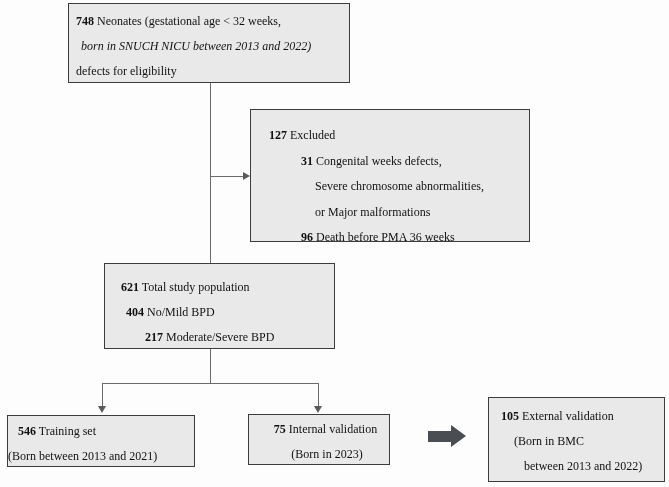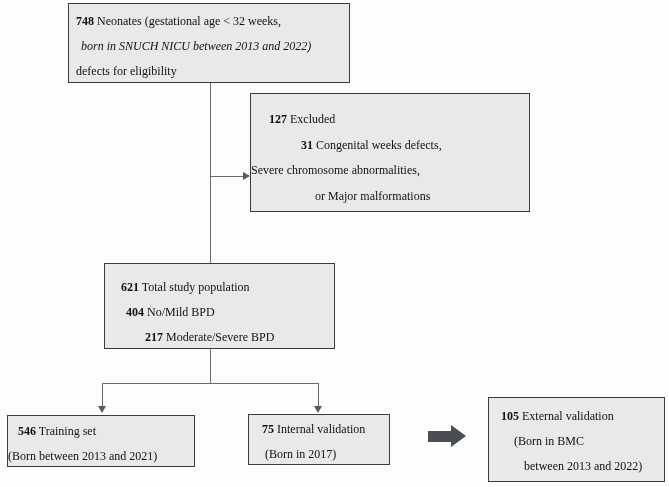--- a/index.html
+++ b/index.html
@@ -25,58 +25,59 @@
   .conn { position: absolute; background: #6b6b6b; }
   .arrowhead { position: absolute; width: 0; height: 0; }
   .ah-right { border-top: 4px solid transparent; border-bottom: 4px solid transparent; border-left: 7px solid #5a5a5a; }
   .ah-down  { border-left: 4px solid transparent; border-right: 4px solid transparent; border-top: 7px solid #5a5a5a; }
   .block-arrow-body { position: absolute; left: 428px; top: 431px; width: 23px; height: 11px; background: #4a4d52; }
   .block-arrow-head { position: absolute; left: 451px; top: 425px; width: 0; height: 0;
     border-top: 11.5px solid transparent; border-bottom: 11.5px solid transparent; border-left: 15px solid #4a4d52; }
 
   
   #box-eligibility { left: 68px;  top: 3px;   width: 282px; height: 80px;  padding-top: 5px; }
-  #box-excluded    { left: 250px; top: 93px; width: 280px; height: 119px; padding-top: 13px; line-height: 25.5px; }
+  #box-excluded    { left: 250px; top: 109px; width: 280px; height: 133px; padding-top: 13px; line-height: 25.5px; }
   #box-population  { left: 104px; top: 263px; width: 231px; height: 86px;  padding-top: 11px; }
   #box-training    { left: 7px;   top: 415px; width: 188px; height: 52px;  padding-top: 3px; }
-  #box-internal    { left: 248px; top: 414px; width: 142px; height: 51px;  padding-top: 2px; }
+  #box-internal    { left: 248px; top: 414px; width: 142px; height: 51px;  padding-top: 2px; text-align: center; }
   #box-external    { left: 488px; top: 397px; width: 177px; height: 85px;  padding-top: 6px; }
 </style>
 </head>
 <body>
 
 <div class="canvas">
 
   <div class="box" id="box-eligibility">
     <div class="line" style="padding-left:7px;"><b>748</b><span> Neonates (gestational age &lt; 32 weeks,</span></div>
     <div class="line" style="padding-left:12px;font-style:italic;"><b></b><span>born in SNUCH NICU between 2013 and 2022)</span></div>
     <div class="line" style="padding-left:7px;"><b></b><span>defects for eligibility</span></div>
   </div>
 
   <div class="box" id="box-excluded">
     <div class="line" style="padding-left:18px;"><b>127</b><span> Excluded</span></div>
     <div class="line" style="padding-left:50px;"><b>31</b><span> Congenital weeks defects,</span></div>
-    <div class="line" style=""><b></b><span>Severe chromosome abnormalities,</span></div>
+    <div class="line" style="padding-left:64px;"><b></b><span>Severe chromosome abnormalities,</span></div>
     <div class="line" style="padding-left:64px;"><b></b><span>or Major malformations</span></div>
+    <div class="line" style="padding-left:50px;"><b>96</b><span> Death before PMA 36 weeks</span></div>
   </div>
 
   <div class="box" id="box-population">
     <div class="line" style="padding-left:16px;"><b>621</b><span> Total study population</span></div>
     <div class="line" style="padding-left:21px;"><b>404</b><span> No/Mild BPD</span></div>
     <div class="line" style="padding-left:40px;"><b>217</b><span> Moderate/Severe BPD</span></div>
   </div>
 
   <div class="box" id="box-training">
     <div class="line" style="padding-left:10px;"><b>546</b><span> Training set</span></div>
     <div class="line" style="padding-left:0;"><b></b><span>(Born between 2013 and 2021)</span></div>
   </div>
 
   <div class="box" id="box-internal">
     <div class="line" style="padding-left:13px;"><b>75</b><span> Internal validation</span></div>
-    <div class="line" style="padding-left:16px;"><b></b><span>(Born in 2017)</span></div>
+    <div class="line" style="padding-left:16px;"><b></b><span>(Born in 2023)</span></div>
   </div>
 
   <div class="box" id="box-external">
     <div class="line" style="padding-left:12px;"><b>105</b><span> External validation</span></div>
     <div class="line" style="padding-left:25px;"><b></b><span>(Born in BMC</span></div>
     <div class="line" style="padding-left:35px;"><b></b><span>between 2013 and 2022)</span></div>
   </div>
 
   <div class="conn" style="left:210px; top:83px; width:1px; height:180px;"></div>
   <div class="conn" style="left:210px; top:176px; width:34px; height:1px;"></div>

